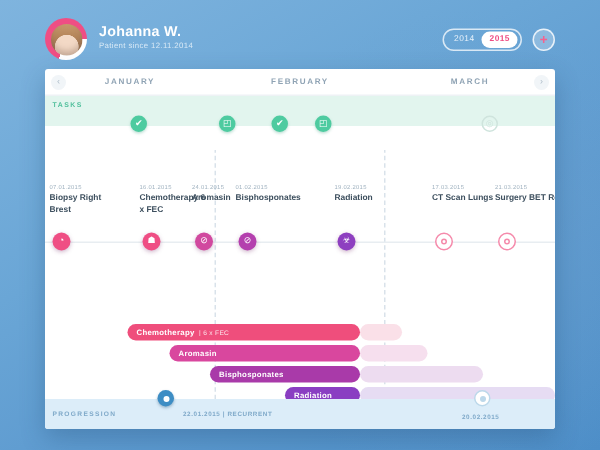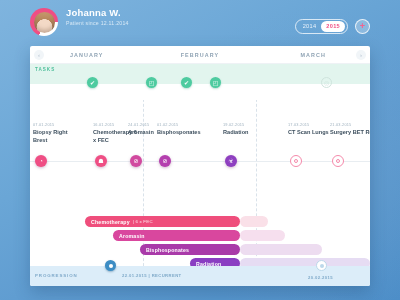--- a/index.html
+++ b/index.html
@@ -10,21 +10,21 @@
   }
   body {
     background:
       radial-gradient(circle at 78% 55%, rgba(110,160,205,0.55) 0%, rgba(110,160,205,0) 45%),
       linear-gradient(150deg, #7fb4de 0%, #6aa6d6 38%, #5e9bd0 62%, #4d8ec8 100%);
   }
 
   
   .header {
     position: absolute; left: 30px; top: 8px; width: 340px; height: 36px;
-    display: flex; 
+    display: flex; align-items: center;
   }
   .avatar-ring {
     width: 28px; height: 28px; border-radius: 50%;
     background: conic-gradient(from 200deg, #ef4e84 0deg, #ef4e84 250deg, #ffffff 250deg, #ffffff 360deg);
     display: flex; align-items: center; justify-content: center;
     flex: 0 0 auto;
   }
   .avatar-photo {
     width: 21px; height: 21px; border-radius: 50%;
     background:

